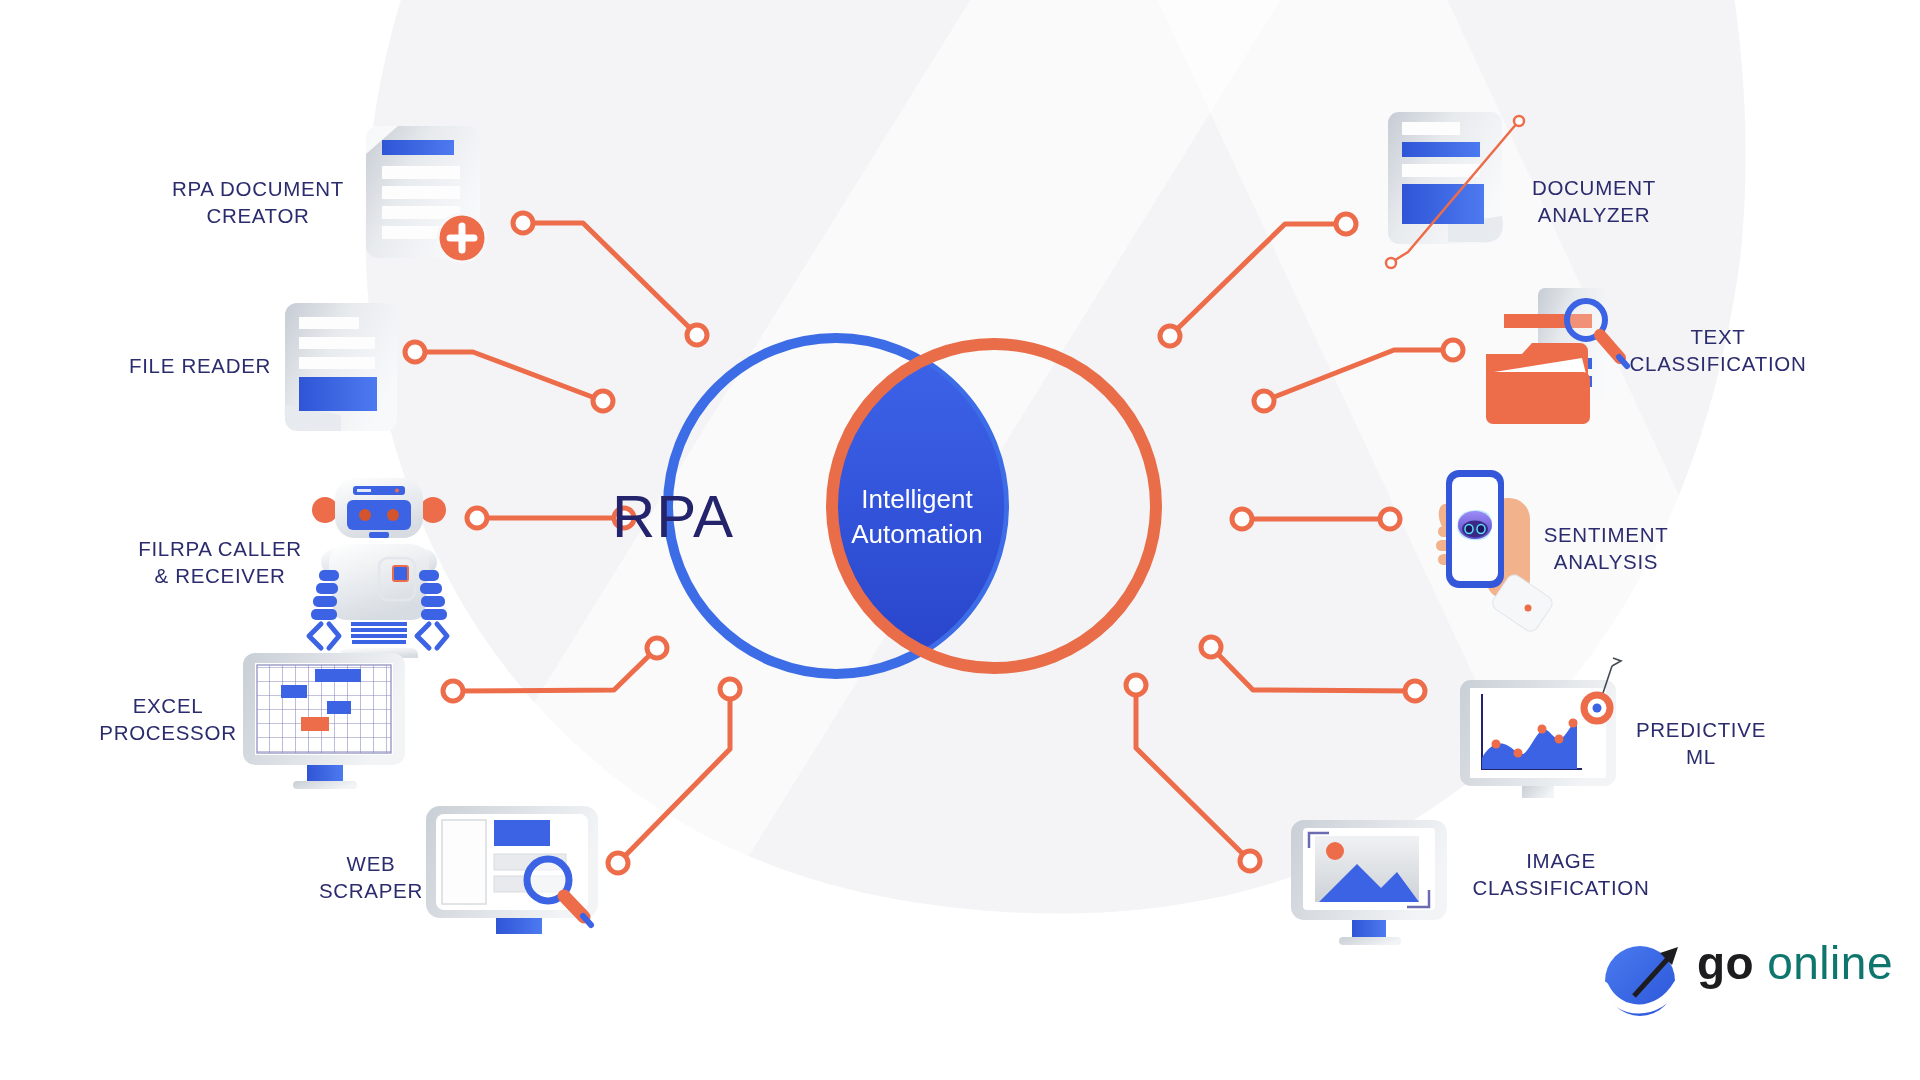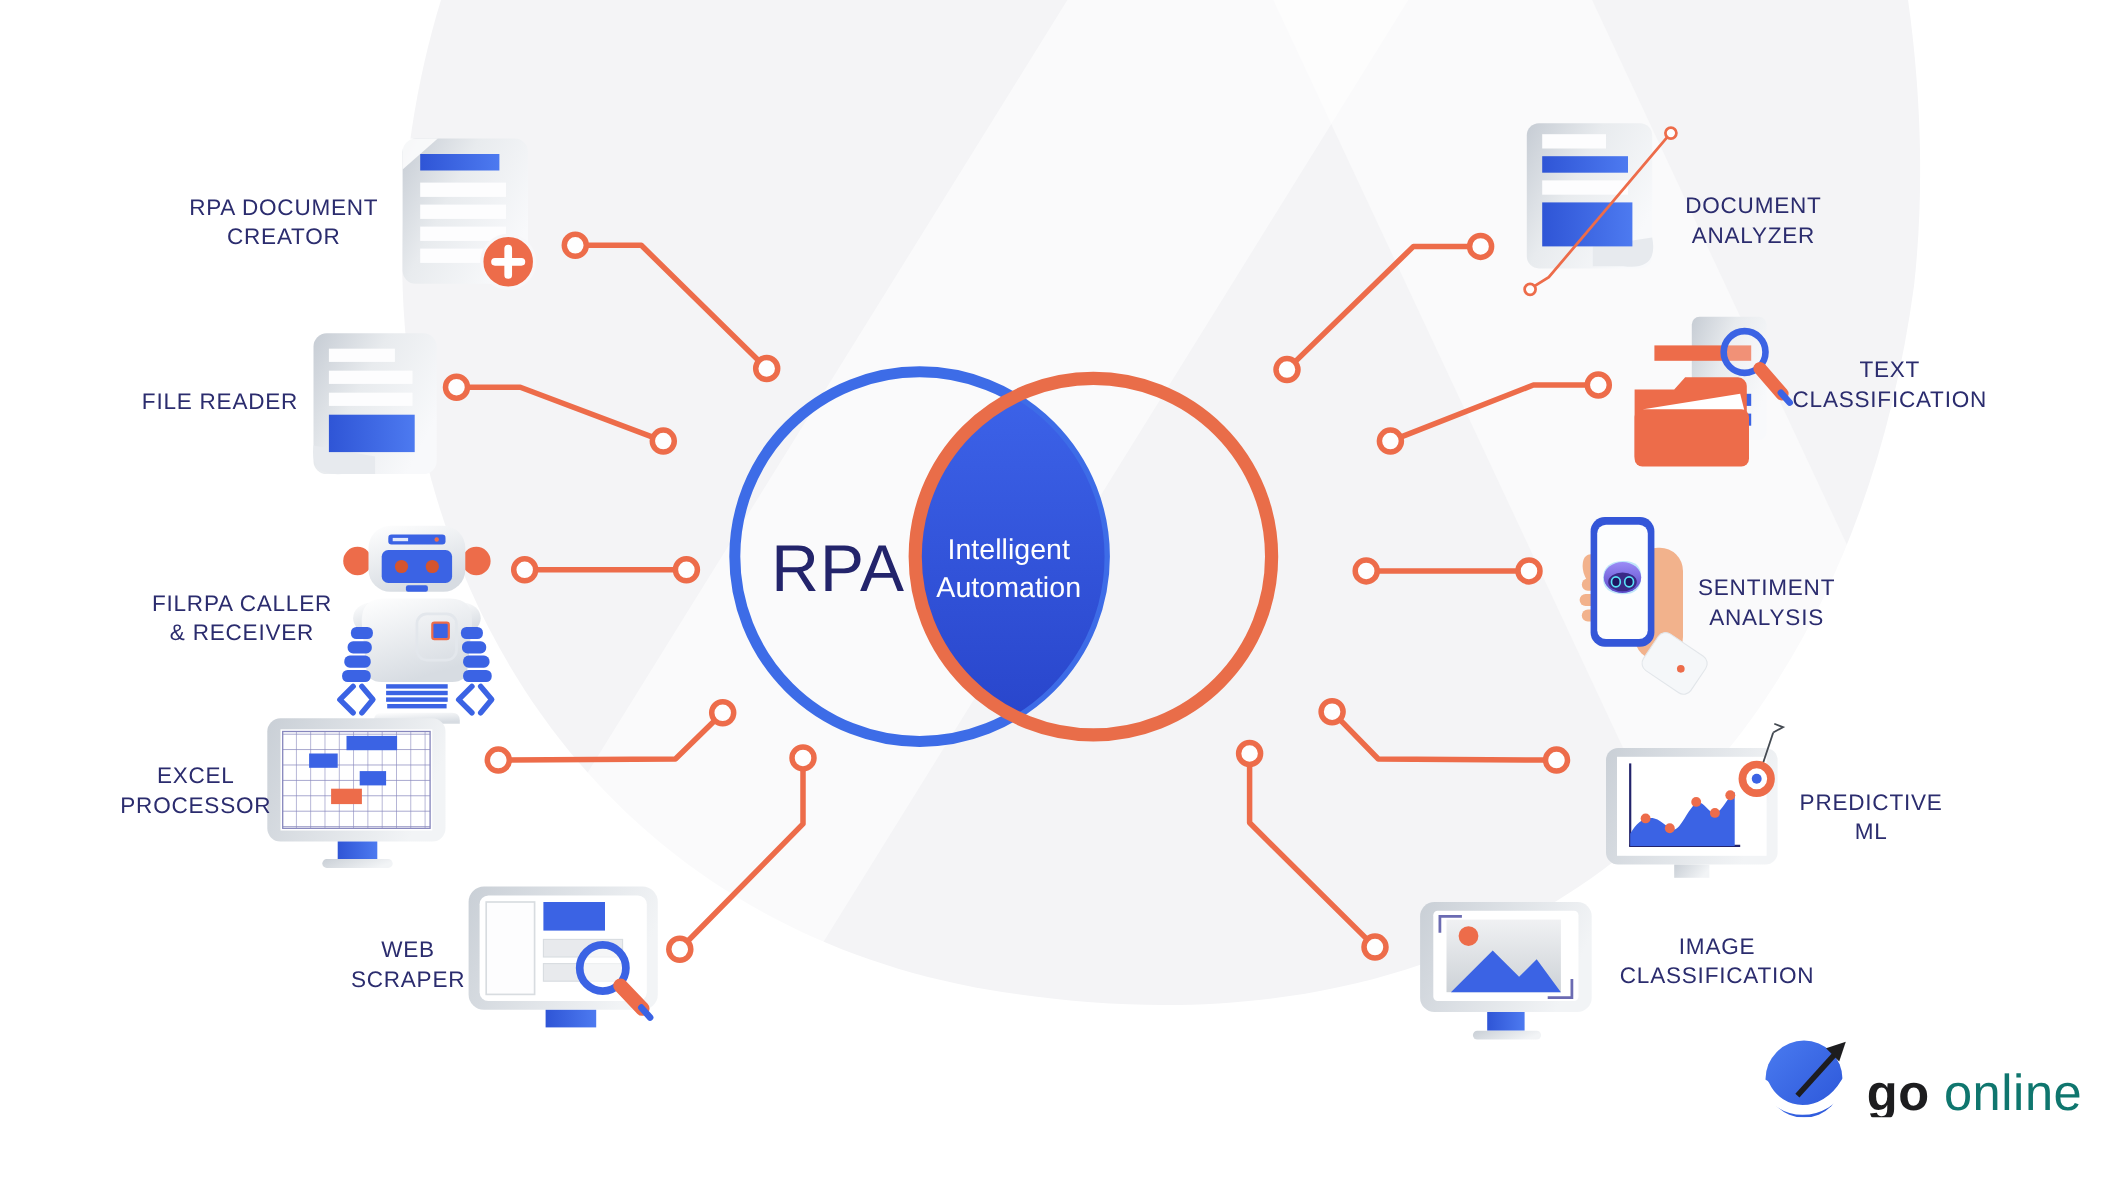--- a/index.html
+++ b/index.html
@@ -1,25 +1,25 @@
 <!DOCTYPE html>
 <html><head>
 <meta charset="utf-8">
 <style>
   html,body{margin:0;padding:0;background:#fff;}
   .canvas{position:relative;width:1920px;height:1016px;background:#ffffff;overflow:hidden;
           font-family:"Liberation Sans",sans-serif;}
   .layer{position:absolute;left:0;top:0;}
   .lbl{position:absolute;width:300px;text-align:center;color:#2B2C6E;font-size:20.5px;
        letter-spacing:.7px;line-height:1.34;white-space:pre-line;font-weight:400;}
-  .venn-word{position:absolute;width:300px;text-align:center;color:#23246B;font-size:60px;
+  .venn-word{position:absolute;width:300px;color:#23246B;font-size:60px;
        letter-spacing:1px;font-weight:400;}
   .ia-word{position:absolute;width:240px;text-align:center;color:#ffffff;font-size:26px;
        line-height:1.35;white-space:pre-line;font-weight:400;}
-  .logo{position:absolute;left:1600px;top:936px;display:flex;align-items:flex-end;gap:13px;}
+  .logo{position:absolute;left:1600px;top:936px;display:flex;align-items:flex-start;gap:13px;}
   .logo .go{font-size:46px;font-weight:700;color:#1d1d1f;letter-spacing:.5px;}
   .logo .online{font-size:46px;font-weight:400;color:#0f766e;letter-spacing:.5px;}
 </style>
 </head>
 <body>
 
 <div class="canvas">
 
   <svg class="layer" width="1920" height="1080" viewBox="0 0 1920 1080">
     <defs>
@@ -271,21 +271,21 @@
       <rect x="61" y="100" width="34" height="17" fill="url(#gradBlueBar)"></rect>
       <rect x="48" y="117" width="62" height="8" rx="4" fill="url(#gradMon)"></rect>
     </g>
   </svg>
 
   <div class="lbl" style="left:108px;top:175px;">RPA DOCUMENT
 CREATOR</div>
   <div class="lbl" style="left:50px;top:352px;">FILE READER</div>
   <div class="lbl" style="left:70px;top:535px;">FILRPA CALLER
 &amp; RECEIVER</div>
-  <div class="lbl" style="left:28px;top:692px;">EXCEL
+  <div class="lbl" style="left:18px;top:692px;">EXCEL
 PROCESSOR</div>
   <div class="lbl" style="left:221px;top:850px;">WEB
 SCRAPER</div>
 
   <div class="lbl" style="left:1444px;top:174px;">DOCUMENT
 ANALYZER</div>
   <div class="lbl" style="left:1568px;top:323px;">TEXT
 CLASSIFICATION</div>
   <div class="lbl" style="left:1456px;top:521px;">SENTIMENT
 ANALYSIS</div>

